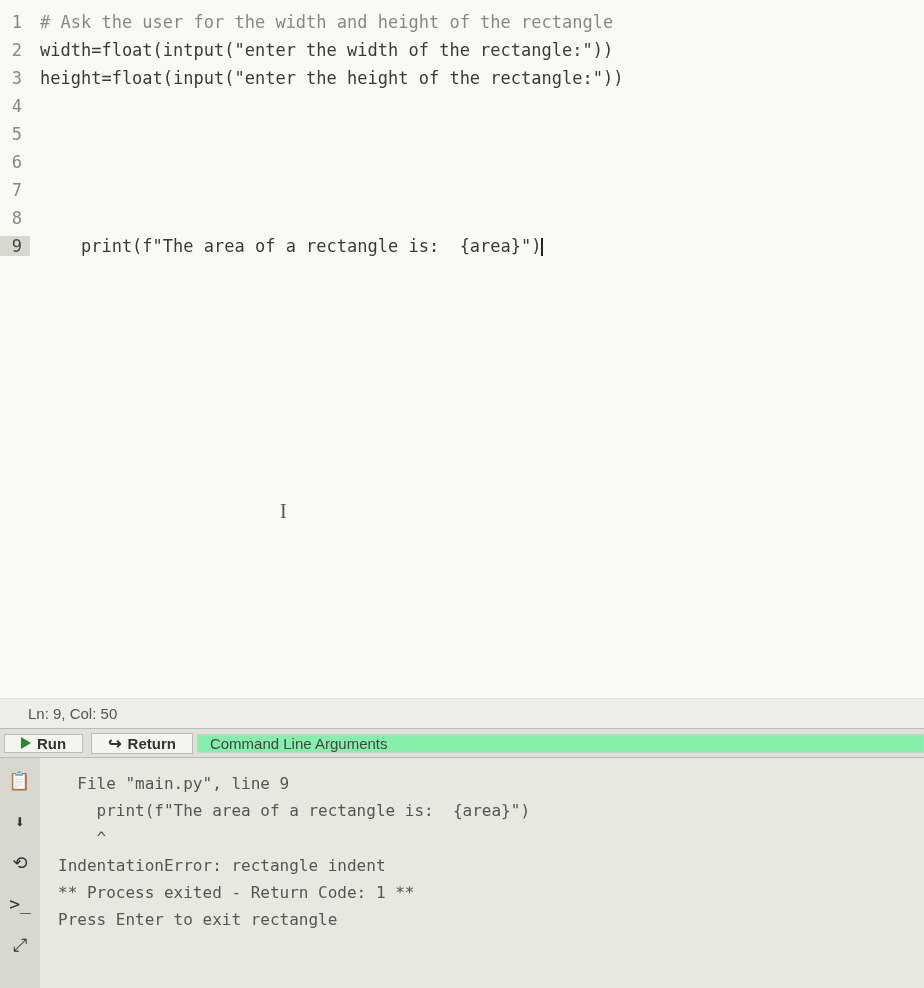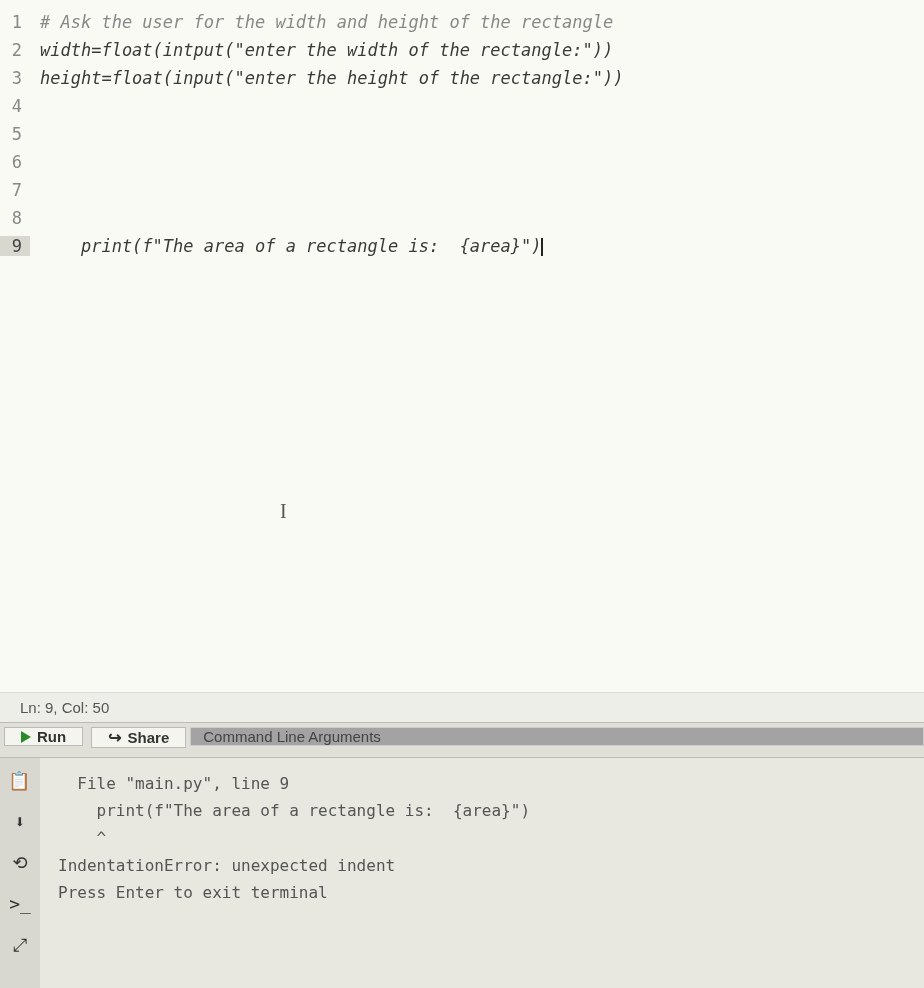--- a/index.html
+++ b/index.html
@@ -36,21 +36,20 @@
       flex-shrink: 0;
     }
     .line-number.current {
       background: #d8d8d0;
       color: #444;
     }
     .code-text {
       padding-left: 10px;
       white-space: pre;
       color: #3a3a3a;
-      font-style: italic;
     }
     .token-comment { color: #888; }
     .cursor-caret {
       display: inline-block;
       width: 2px;
       height: 18px;
       background: #222;
       vertical-align: middle;
       margin-left: -1px;
     }
@@ -60,33 +59,33 @@
     .text-cursor-ibeam {
       position: absolute;
       left: 280px;
       top: 500px;
       font-size: 20px;
       color: #555;
       font-family: serif;
     }
     .status-bar {
       background: #eeeee8;
-      padding: 6px 20px;
+      padding: 6px 28px;
       font-size: 15px;
       color: #555;
       font-family: Arial, sans-serif;
       border-top: 1px solid #ddd;
     }
     .toolbar {
       display: flex;
-      align-items: flex-start;
+      align-items: center;
       background: #e0e0d8;
       border-top: 1px solid #bbb;
       border-bottom: 1px solid #bbb;
-      height: 36px;
+      height: 30px;
     }
     .toolbar-btn {
       display: flex;
       align-items: center;
       gap: 6px;
       padding: 0 16px;
       background: #f5f5f0;
       border: 1px solid #bbb;
       margin: 4px;
       cursor: pointer;
@@ -97,21 +96,21 @@
     }
     .toolbar-text {
       padding: 0 12px;
       display: flex;
       align-items: center;
       font-size: 15px;
       color: #444;
       font-family: Arial, sans-serif;
       border: 1px solid #ccc;
       margin: 4px 0;
-      background: #a3a3a3;
+      background: #86efac;
       flex: 1;
     }
     .play-icon {
       width: 0;
       height: 0;
       border-left: 10px solid #2a8a2a;
       border-top: 6px solid transparent;
       border-bottom: 6px solid transparent;
     }
     .share-icon {
@@ -197,37 +196,38 @@
   <span>Ln: 9,  Col: 50</span>
 </div>
 
 <div class="toolbar">
   <button class="toolbar-btn">
     <span class="play-icon"></span>
     <span>Run</span>
   </button>
   <button class="toolbar-btn">
     <span class="share-icon">↪</span>
-    <span>Share</span>
+    <span>Return</span>
   </button>
   <div class="toolbar-text">
     <span>Command Line Arguments</span>
   </div>
 </div>
 
 <div class="terminal-area">
   <div class="terminal-sidebar">
     <span class="sidebar-icon">📋</span>
     <span class="sidebar-icon">⬇</span>
     <span class="sidebar-icon">⟲</span>
     <span class="sidebar-icon">&gt;_</span>
     <span class="sidebar-icon">⤢</span>
   </div>
   <div class="terminal-content">
     <div class="terminal-line">  File "main.py", line 9</div>
     <div class="terminal-line">    print(f"The area of a rectangle is:  {area}")</div>
     <div class="terminal-line">    ^</div>
-    <div class="terminal-line">IndentationError: unexpected indent</div>
+    <div class="terminal-line">IndentationError: rectangle indent</div>
     <div class="terminal-line"></div>
     <div class="terminal-line"></div>
-    <div class="terminal-line">Press Enter to exit terminal</div>
+    <div class="terminal-line">** Process exited - Return Code: 1 **</div>
+    <div class="terminal-line">Press Enter to exit rectangle</div>
   </div>
 </div>
 
 </body></html>

